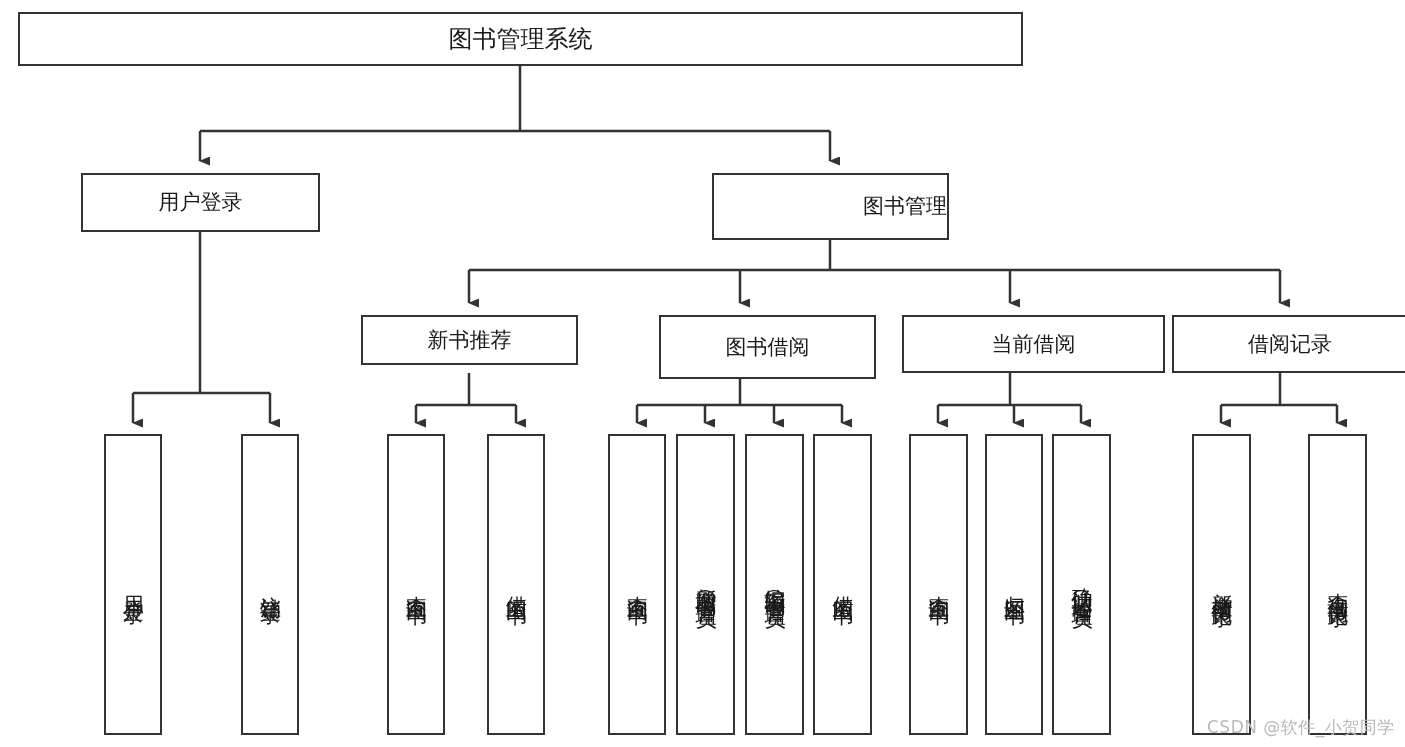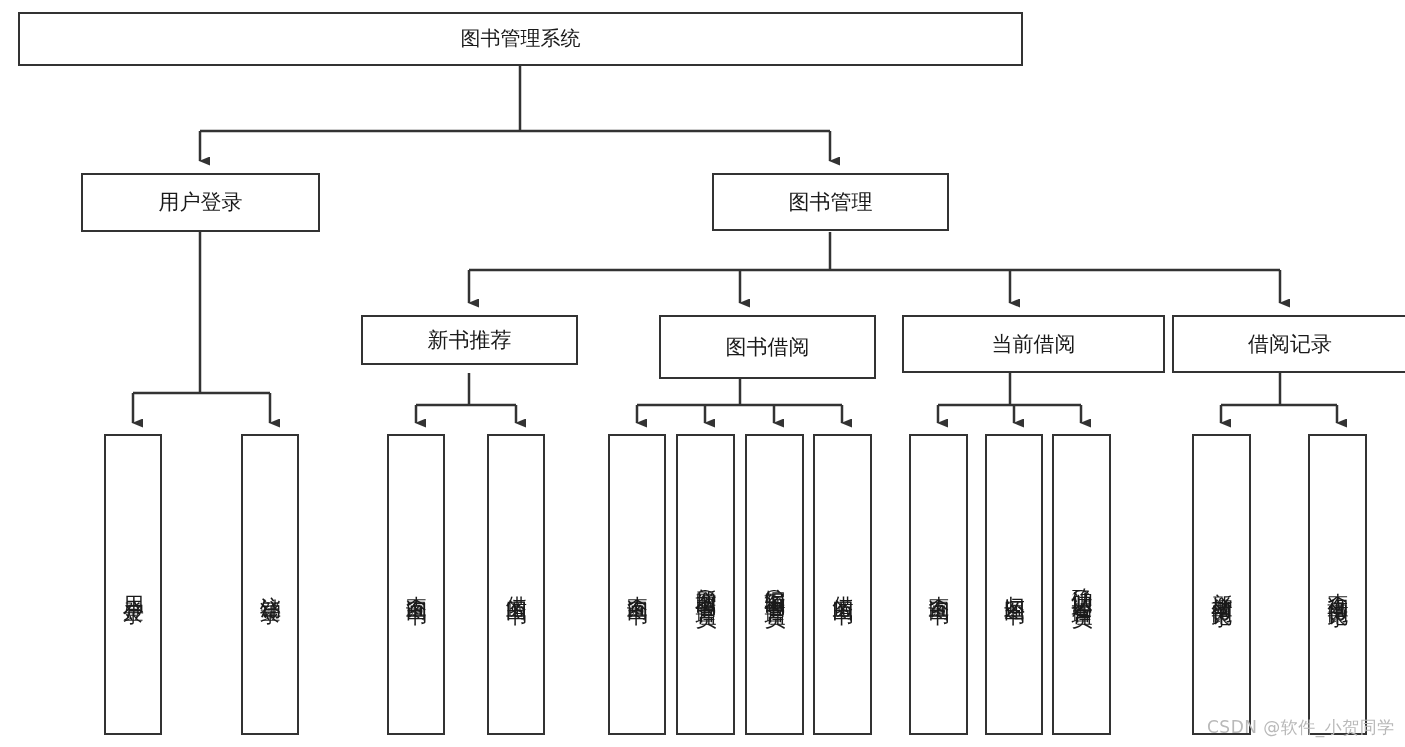--- a/index.html
+++ b/index.html
@@ -37,21 +37,21 @@
   .node-label {
     display: block;
     text-align: center;
     line-height: 1.18;
     white-space: nowrap;
   }
   .node.horizontal .node-label {
     font-size: 21px;
   }
   .node.root .node-label {
-    font-size: 20px;
+    font-size: 24px;
   }
   .node.vertical {
     align-items: center;
     justify-content: center;
   }
   .node.vertical .node-label {
     writing-mode: vertical-rl;
     text-orientation: upright;
     font-size: 21px;
     letter-spacing: 3px;
@@ -122,21 +122,21 @@
     </g>
   </svg>
 
   <div class="node root horizontal" id="node-root" style="left: 18px; top: 12px; width: 1005px; height: 54px;">
     <span class="node-label">图书管理系统</span>
   </div>
 
   <div class="node horizontal" id="node-l2-0" style="left: 81px; top: 173px; width: 239px; height: 59px;">
     <span class="node-label">用户登录</span>
   </div>
-  <div class="node horizontal" id="node-l2-1" style="left: 712px; top: 173px; width: 237px; height: 58px;">
+  <div class="node horizontal" id="node-l2-1" style="left: 712px; top: 173px; width: 237px; height: 67px; justify-content: flex-end;">
     <span class="node-label">图书管理</span>
   </div>
 
   <div class="node horizontal" id="node-l3-0" style="left: 361px; top: 315px; width: 217px; height: 50px;">
     <span class="node-label">新书推荐</span>
   </div>
   <div class="node horizontal" id="node-l3-1" style="left: 659px; top: 315px; width: 217px; height: 64px;">
     <span class="node-label">图书借阅</span>
   </div>
   <div class="node horizontal" id="node-l3-2" style="left: 902px; top: 315px; width: 263px; height: 58px;">

